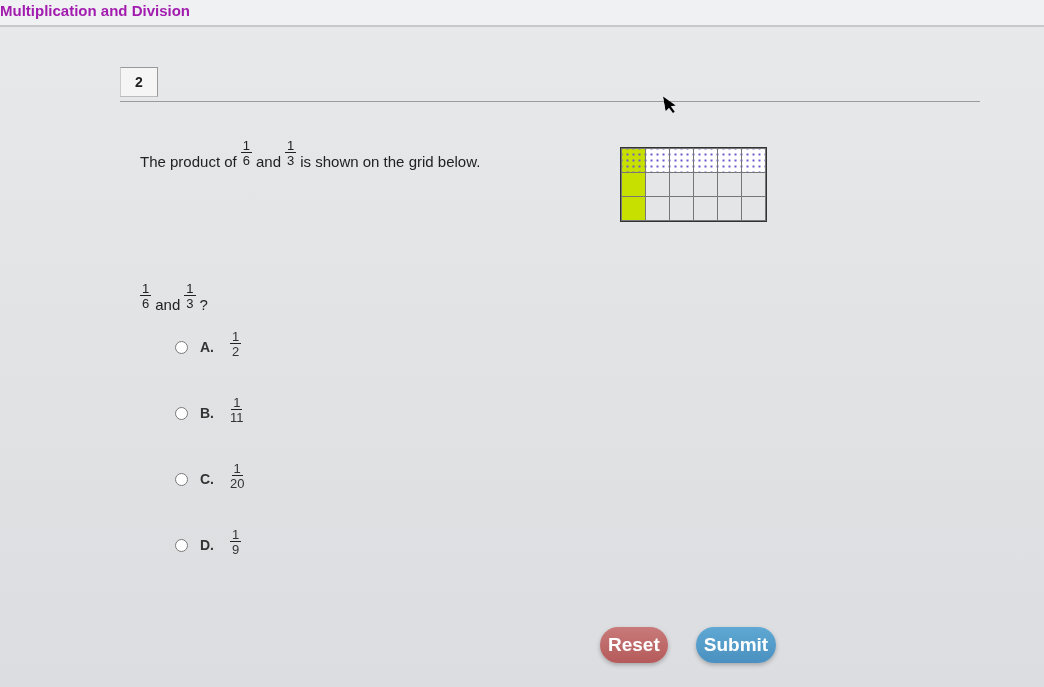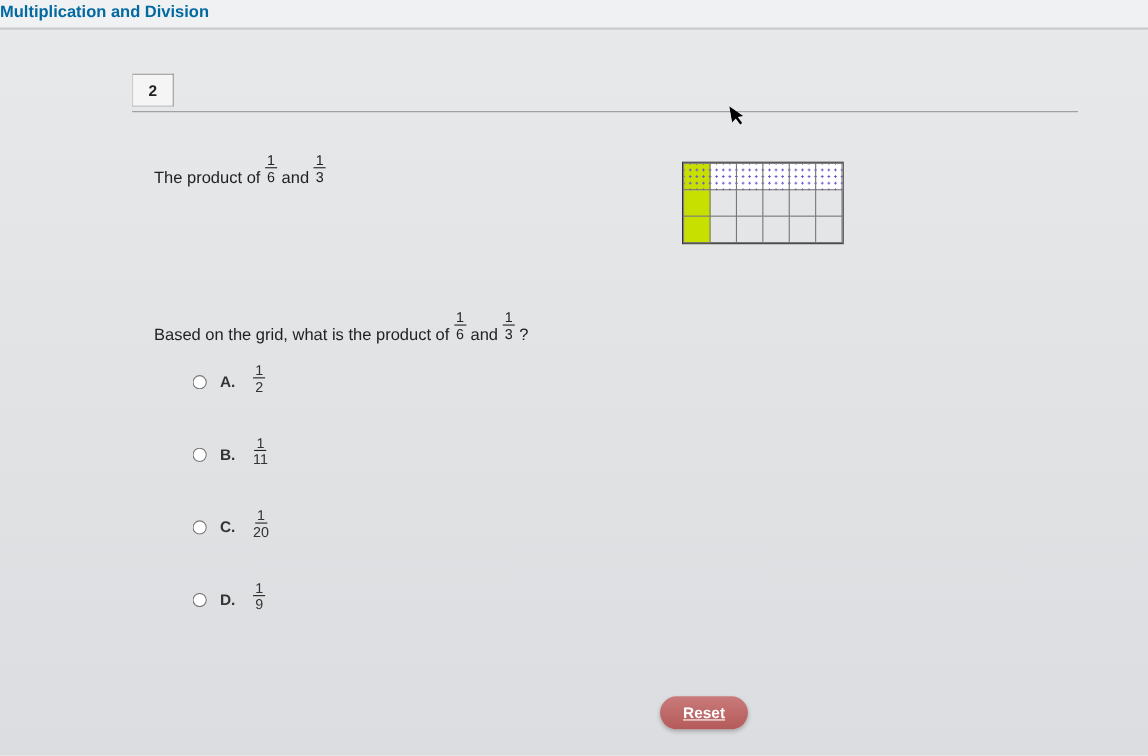--- a/index.html
+++ b/index.html
@@ -8,21 +8,21 @@
       background: linear-gradient(180deg, #e8e9ea 0%, #dcdde0 100%);
       width: 1044px;
       height: 687px;
       overflow: hidden;
       position: relative;
     }
     .header {
       background: #f0f1f2;
       border-bottom: 2px solid #c8c9cb;
       padding: 2px 0 6px 0;
-      color: #0369a1;
+      color: #a21caf;
       font-weight: bold;
       font-size: 15px;
     }
     .content-wrap {
       padding: 40px 20px 0 120px;
       position: relative;
     }
     .q-number-box {
       border-top: 1px solid #999;
       border-right: 1px solid #999;
@@ -111,27 +111,26 @@
     .buttons {
       position: absolute;
       bottom: 24px;
       left: 600px;
       display: flex;
       gap: 28px;
     }
     .btn {
       border: none;
       border-radius: 18px;
-      padding: 7px 21px;
-      font-size: 14px;
+      padding: 7px 8px;
+      font-size: 19px;
       font-weight: bold;
       color: #fff;
       cursor: pointer;
       box-shadow: 0 2px 4px rgba(0,0,0,0.25);
-      text-decoration: underline;
     }
     .btn-reset { background: linear-gradient(180deg, #c97a7a, #b55a5a); }
     .btn-submit { background: linear-gradient(180deg, #5fa8d3, #4a90c0); }
     .cursor-icon {
       position: absolute;
       top: 95px;
       left: 665px;
       font-size: 20px;
       color: #000;
       transform: rotate(-10deg);
@@ -155,20 +154,21 @@
     <span>The product of</span>
     <span class="frac">
       <span class="num">1</span>
       <span class="den">6</span>
     </span>
     <span>and</span>
     <span class="frac">
       <span class="num">1</span>
       <span class="den">3</span>
     </span>
+    <span>is shown on the grid below.</span>
   </div>
 
   <div class="grid-figure">
     <table>
       <tbody>
           <tr>
         <td class="cell-both"></td>
         <td class="cell-dotted"></td>
         <td class="cell-dotted"></td>
         <td class="cell-dotted"></td>
@@ -189,21 +189,20 @@
         <td></td>
         <td></td>
         <td></td>
         <td></td>
       </tr>
     </tbody>
       </table>
   </div>
 
   <div class="followup">
-    <span>Based on the grid, what is the product of</span>
     <span class="frac">
       <span class="num">1</span>
       <span class="den">6</span>
     </span>
     <span>and</span>
     <span class="frac">
       <span class="num">1</span>
       <span class="den">3</span>
     </span>
     <span>?</span>
@@ -247,13 +246,14 @@
 </div>
 
 <span class="cursor-icon">
   <svg width="16" height="20" viewBox="0 0 16 20">
       <path d="M0 0 L0 15 L4 12 L7 18 L9 17 L6 11 L11 11 Z" fill="#000"></path>
     </svg>
 </span>
 
 <div class="buttons">
   <button class="btn btn-reset">Reset</button>
+  <button class="btn btn-submit">Submit</button>
 </div>
 
 </body></html>

